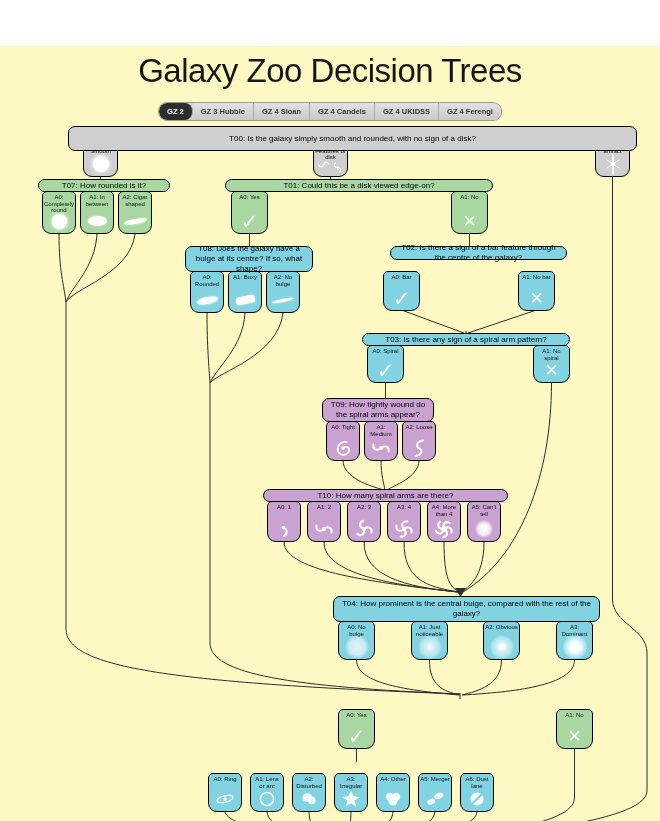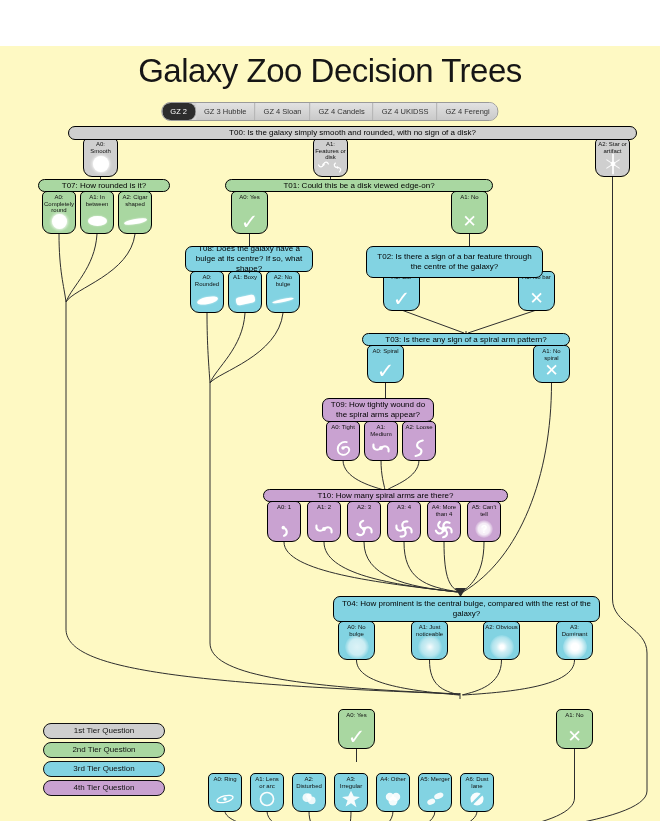--- a/index.html
+++ b/index.html
@@ -6,21 +6,21 @@
   body{font-family:"Liberation Sans","DejaVu Sans",sans-serif;}
   #stage{position:relative;width:660px;height:821px;background:#fef9c3;overflow:hidden;margin-top:46px;}
 
   .page-title{position:absolute;top:6px;left:0;width:100%;text-align:center;
     font-size:33px;color:#161616;letter-spacing:-.5px;font-weight:400;}
 
   
   .tabs{position:absolute;top:56px;left:50%;transform:translateX(-50%);
     display:flex;border:1px solid #9a9a9a;border-radius:9px;overflow:hidden;
     background:#d6d6d6;height:17px;}
-  .tab{font-size:7.5px;font-weight:400;color:#333;line-height:17px;
+  .tab{font-size:7.5px;font-weight:700;color:#333;line-height:17px;
     padding:0 8px;border-right:1px solid #a8a8a8;white-space:nowrap;
     background:linear-gradient(#e2e2e2,#c9c9c9);cursor:default;}
   .tab:last-child{border-right:none;}
   .tab.sel{background:#2d2d2d;color:#fff;border-radius:8px;margin:0;}
 
   
   .tier1{background:#cfcfcf;border-color:#878787;}
   .tier2{background:#a9d7a1;border-color:#5f9f59;}
   .tier3{background:#82d3e2;border-color:#3e99af;}
   .tier4{background:#c9a2d1;border-color:#8f5f9e;}
@@ -191,21 +191,21 @@
 
   <div class="tabs">
     <div class="tab sel">GZ 2</div>
     <div class="tab">GZ 3 Hubble</div>
     <div class="tab">GZ 4 Sloan</div>
     <div class="tab">GZ 4 Candels</div>
     <div class="tab">GZ 4 UKIDSS</div>
     <div class="tab">GZ 4 Ferengi</div>
   </div>
 
-  <div class="qh tier1" style="left:68px;top:80px;width:569px;height:14px">T00: Is the galaxy simply smooth and rounded, with no sign of a disk?</div>
+  <div class="qh tier1" style="left:68px;top:80px;width:569px;height:25px">T00: Is the galaxy simply smooth and rounded, with no sign of a disk?</div>
   <div class="ab tier1" style="left:83px;top:92px;width:35px;height:39px">
     <div class="al">A0: Smooth</div>
     <div class="ic">
         <i class="disc" style="width:16px;height:16px"></i>
       </div>
   </div>
   <div class="ab tier1" style="left:313px;top:92px;width:35px;height:39px">
     <div class="al">A1: Features or disk</div>
     <div class="ic">
         <svg class="sw sm" viewBox="0 0 32 32">
@@ -272,21 +272,21 @@
         <i class="ell" style="width:19px;height:8px;border-radius:3px;transform:rotate(-12deg)"></i>
       </div>
   </div>
   <div class="ab tier3" style="left:266px;top:225px;width:34px;height:42px">
     <div class="al">A2: No bulge</div>
     <div class="ic">
         <i class="ell" style="width:22px;height:3px;transform:rotate(-12deg)"></i>
       </div>
   </div>
 
-  <div class="qh tier3" style="left:366px;top:200px;width:177px;height:32px">T02: Is there a sign of a bar feature through the centre of the galaxy?</div>
+  <div class="qh tier3" style="left:390px;top:200px;width:177px;height:14px">T02: Is there a sign of a bar feature through the centre of the galaxy?</div>
   <div class="ab tier3" style="left:383px;top:225px;width:37px;height:40px">
     <div class="al">A0: Bar</div>
     <div class="ic">
         <span class="gl ck">✓</span>
       </div>
   </div>
   <div class="ab tier3" style="left:518px;top:225px;width:37px;height:40px">
     <div class="al">A1: No bar</div>
     <div class="ic">
         <span class="gl cx">✕</span>
@@ -471,22 +471,16 @@
   </div>
   <div class="ab tier3" style="left:460px;top:727px;width:34px;height:39px">
     <div class="al">A6: Dust lane</div>
     <div class="ic">
         <svg class="sw" viewBox="0 0 32 32">
           <use href="#gdust"></use>
         </svg>
       </div>
   </div>
 
-  <div class="legend">
-    <div class="lg tier1">1st Tier Question</div>
-    <div class="lg tier2">2nd Tier Question</div>
-    <div class="lg tier3">3rd Tier Question</div>
-    <div class="lg tier4">4th Tier Question</div>
-  </div>
 
   <div class="endnode">End</div>
 
 </div>
 
 </body></html>

